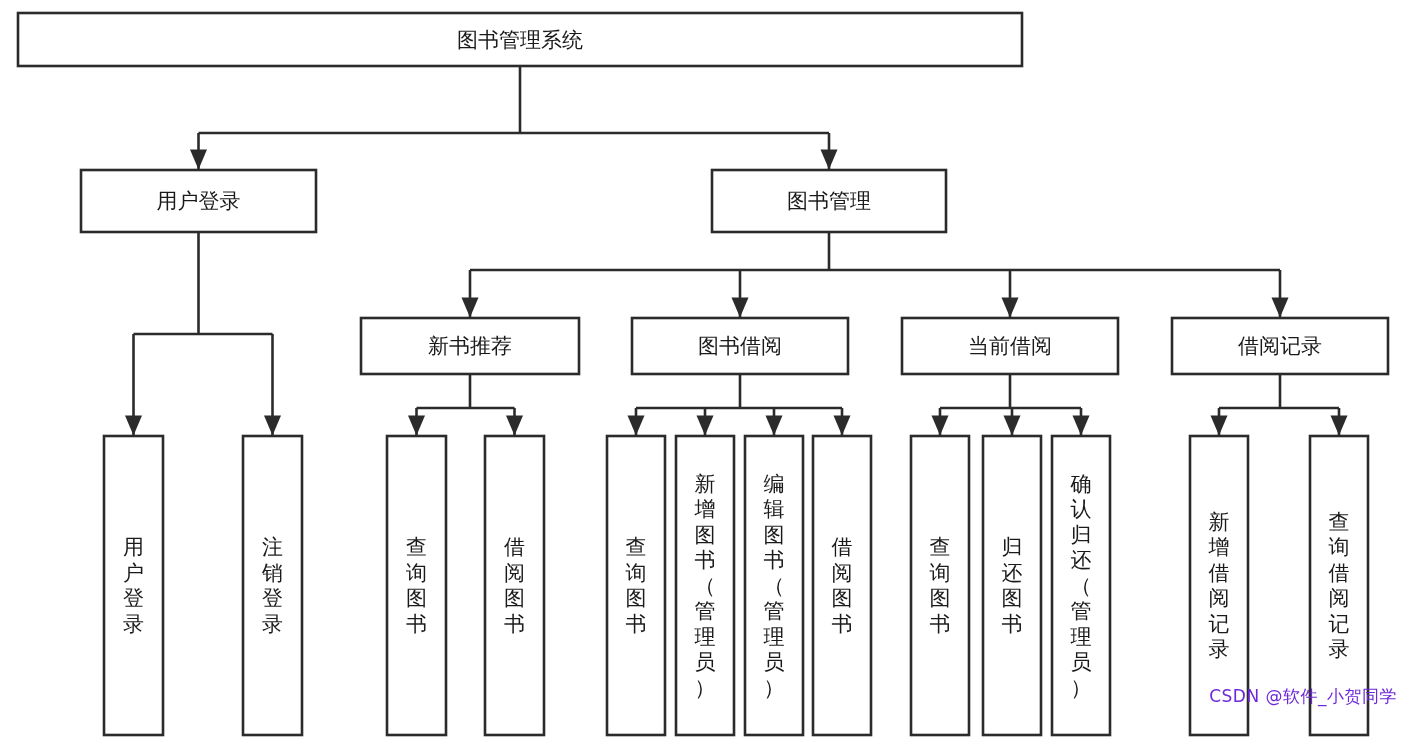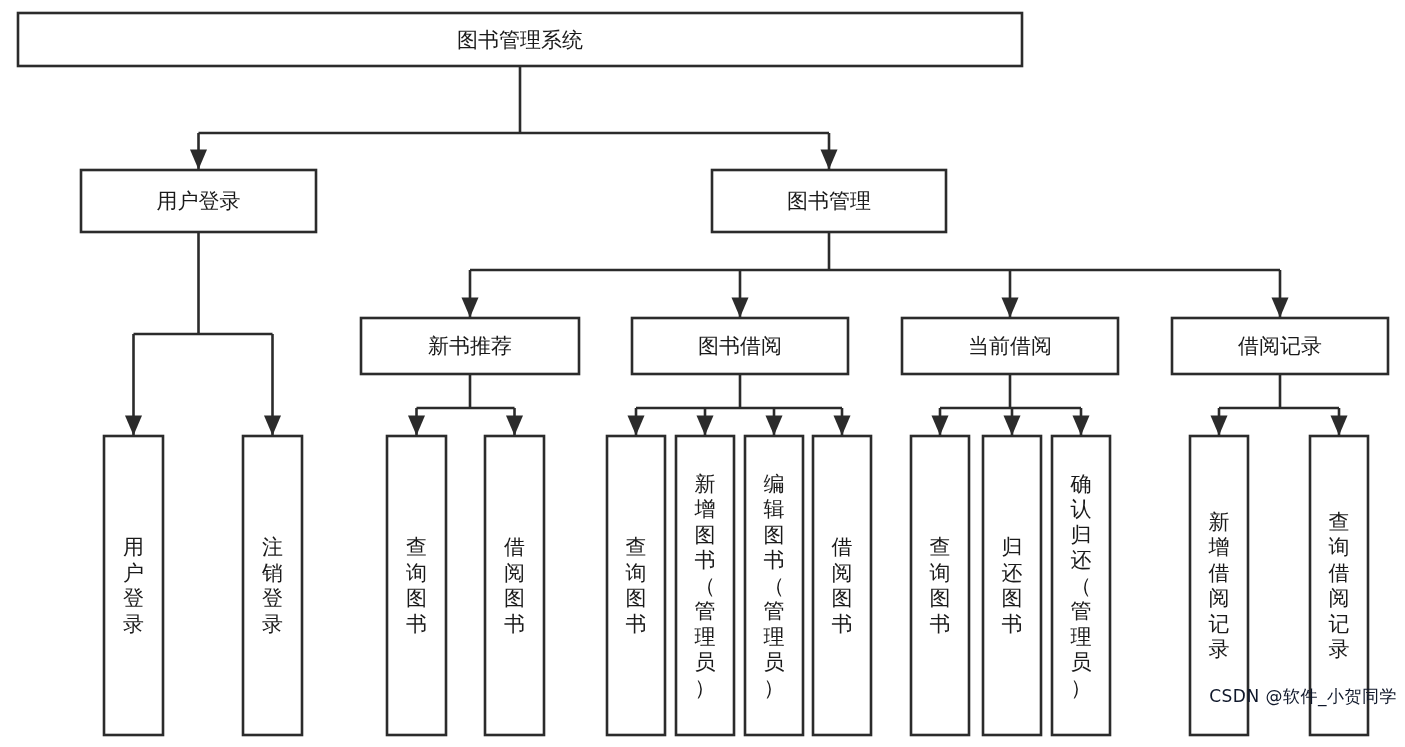--- a/index.html
+++ b/index.html
@@ -53,21 +53,21 @@
     fill: #1a1a1a;
     font-size: 21px;
     text-anchor: middle;
   }
   .watermark {
     position: absolute;
     right: 8px;
     bottom: 6px;
     font-family: "DejaVu Sans", "Liberation Sans", sans-serif;
     font-size: 17px;
-    color: #0f172a;
+    color: #6d28d9;
     letter-spacing: 0.5px;
     white-space: nowrap;
     pointer-events: none;
   }
 </style>
 </head>
 <body>
 
 <div id="diagram-root">
   <svg class="diagram" viewBox="0 0 1405 747" xmlns="http://www.w3.org/2000/svg">

